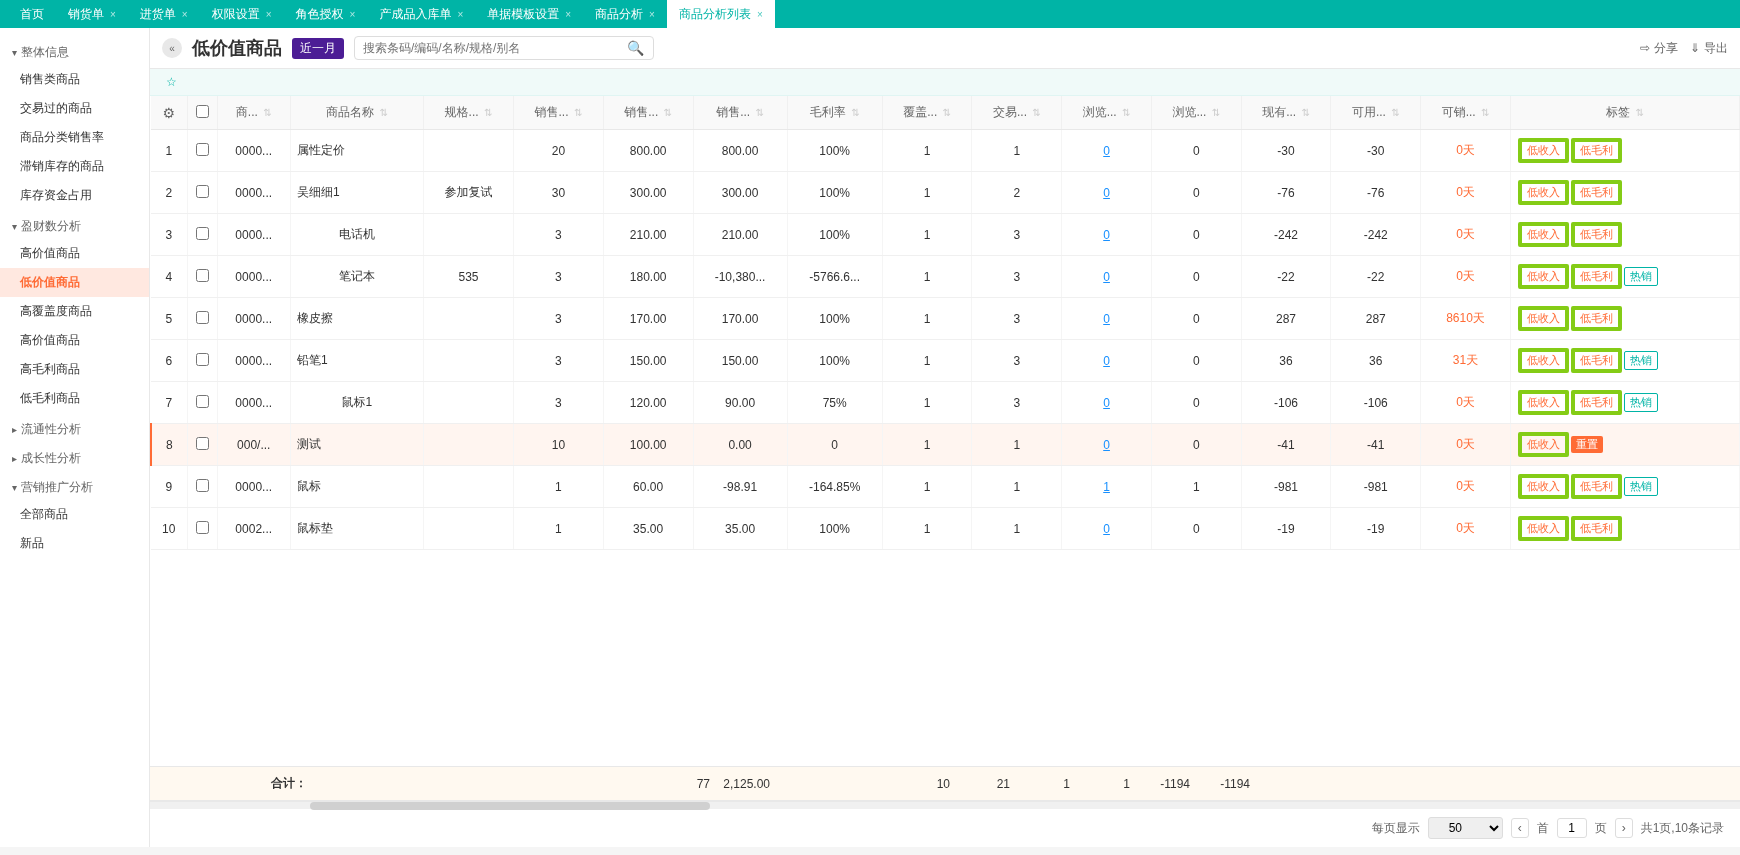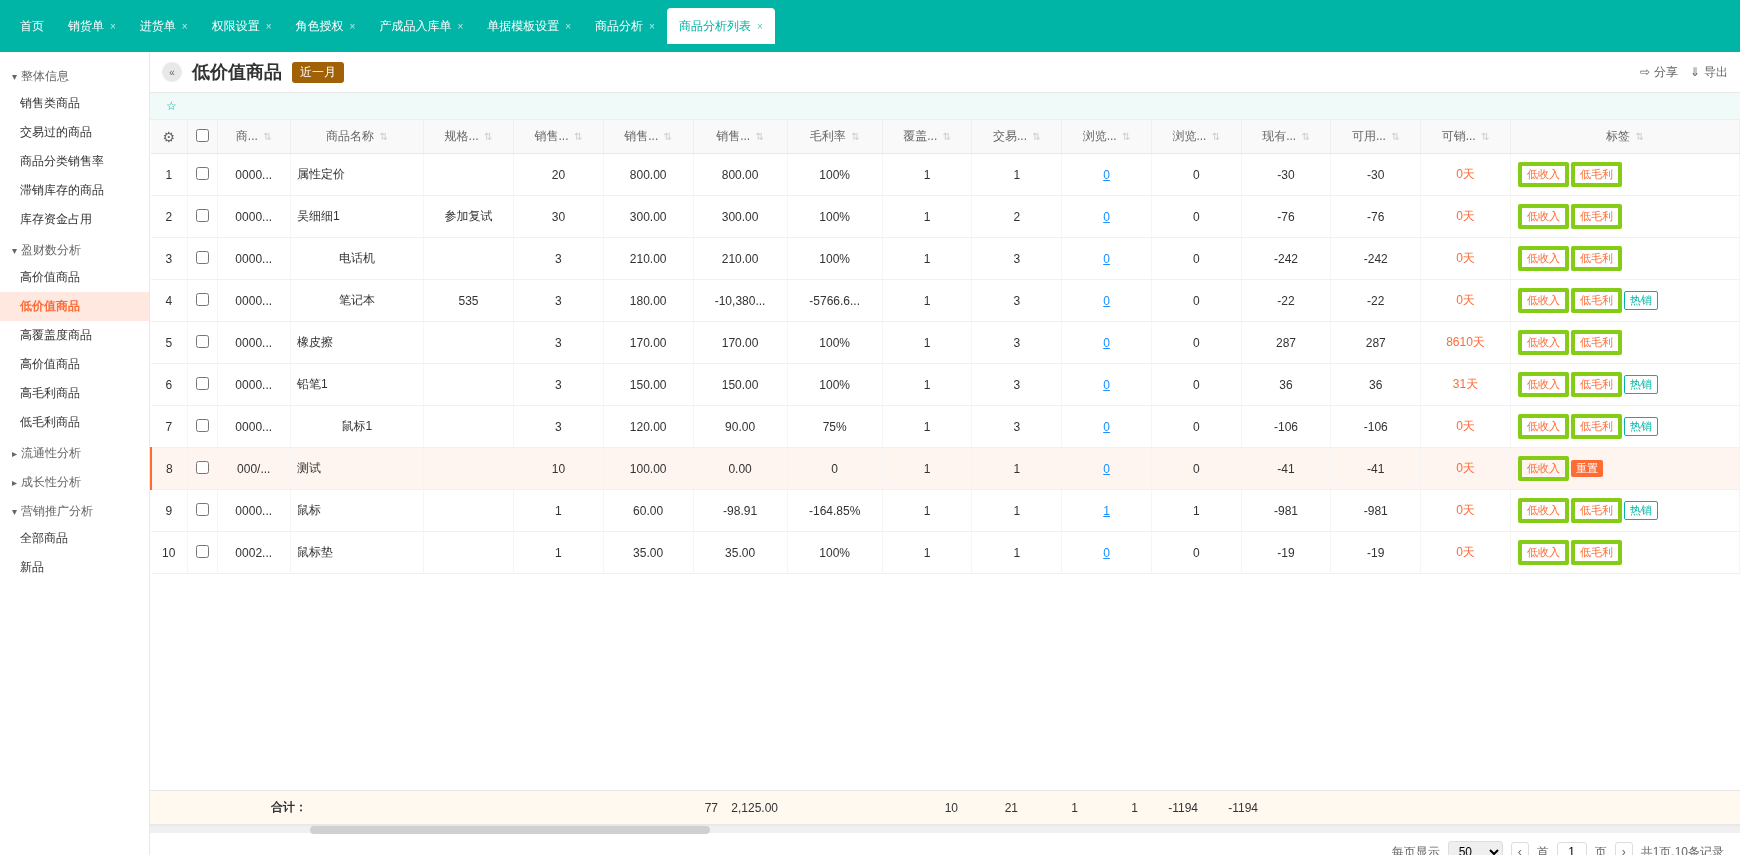--- a/index.html
+++ b/index.html
@@ -3,21 +3,21 @@
   <meta charset="utf-8">
   <style>
     * { box-sizing: border-box; margin: 0; padding: 0; font-family: 'Microsoft YaHei', Arial, sans-serif; font-size: 12px; }
     body { background: #f5f5f5; overflow: hidden; }
 
     
     .top-nav {
       display: flex;
       align-items: center;
       background: #00b4a6;
-      height: 52px;
+      height: 28px;
       padding: 0 8px;
       color: #fff;
     }
     .nav-item {
       padding: 0 12px;
       height: 36px;
       display: flex;
       align-items: center;
       cursor: pointer;
       white-space: nowrap;
@@ -76,21 +76,21 @@
       background: #fff;
       border-bottom: 1px solid #e8e8e8;
       gap: 10px;
     }
     .page-title {
       font-size: 18px;
       font-weight: bold;
       color: #333;
     }
     .time-badge {
-      background: #a16207;
+      background: #4c1d95;
       color: #fff;
       padding: 2px 8px;
       border-radius: 3px;
       font-size: 12px;
       cursor: pointer;
     }
     .search-box {
       display: flex;
       align-items: center;
       border: 1px solid #ddd;
@@ -211,21 +211,21 @@
       padding: 0;
     }
     .total-row {
       display: flex;
       align-items: center;
       padding: 8px 12px;
       background: #fff9f0;
       border-bottom: 1px solid #e8e8e8;
       font-size: 12px;
       color: #333;
-      gap: 12px;
+      gap: 4px;
     }
     .total-label {
       width: 165px;
       font-weight: bold;
       text-align: right;
       padding-right: 20px;
       flex-shrink: 0;
     }
     .total-values {
       display: flex;
@@ -243,21 +243,21 @@
       align-items: center;
       justify-content: flex-end;
       padding: 8px 16px;
       gap: 8px;
       font-size: 12px;
       color: #666;
     }
     .page-size-select {
       border: 1px solid #ddd;
       border-radius: 3px;
-      padding: 2px 6px;
+      padding: 2px 16px;
       font-size: 12px;
     }
     .page-btn {
       padding: 2px 6px;
       border: 1px solid #ddd;
       border-radius: 3px;
       cursor: pointer;
       background: #fff;
       color: #666;
     }
@@ -371,20 +371,24 @@
     <div class="sidebar-item">全部商品</div>
     <div class="sidebar-item">新品</div>
   </div>
 
   <div class="content-area">
 
     <div class="content-header">
       <div class="collapse-btn">«</div>
       <span class="page-title">低价值商品</span>
       <span class="time-badge">近一月</span>
+      <div class="search-box">
+        <input type="text" placeholder="搜索条码/编码/名称/规格/别名" style="">
+        <span class="search-icon-btn">🔍</span>
+      </div>
       <div class="header-actions">
         <div class="action-btn">
           <span>⇨</span>
           <span>分享</span>
         </div>
         <div class="action-btn">
           <span>⇓</span>
           <span>导出</span>
         </div>
       </div>

